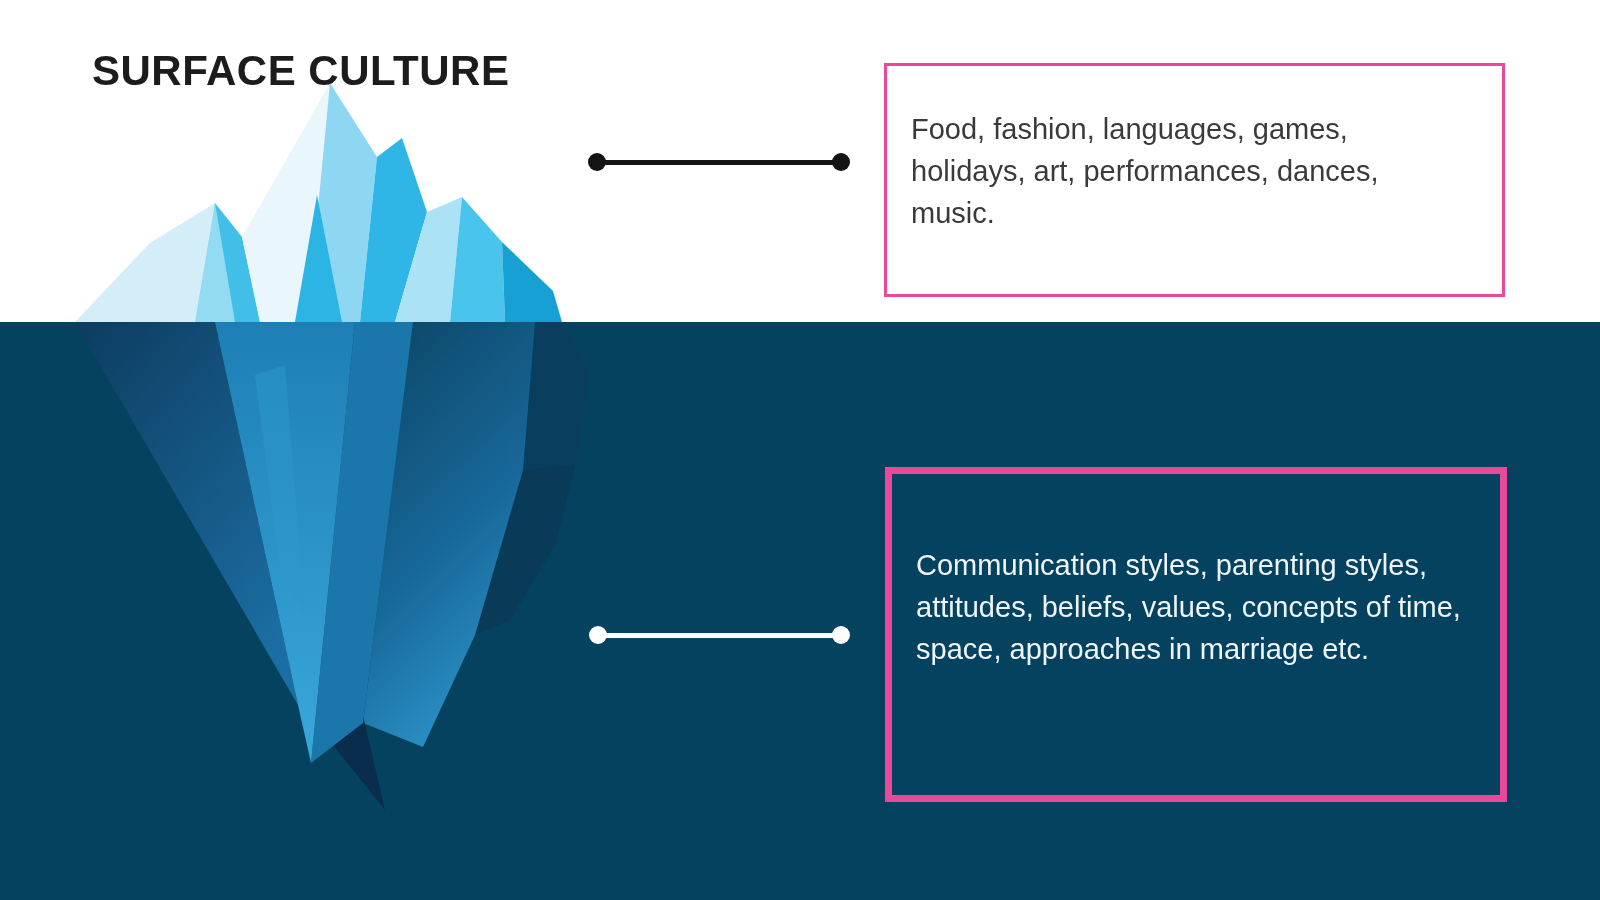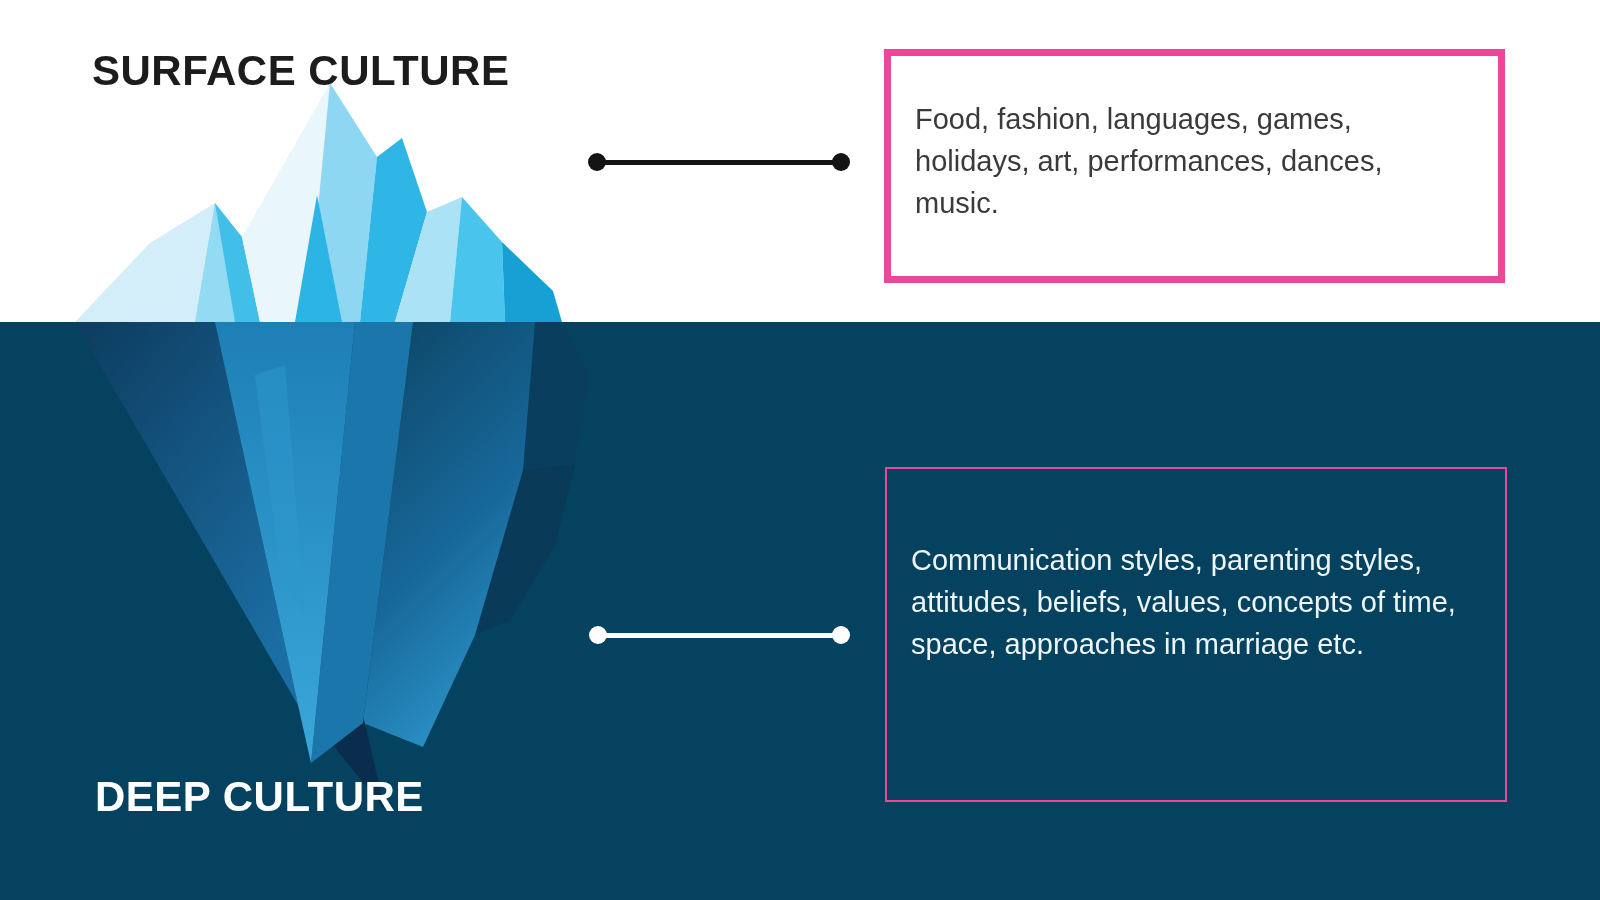--- a/index.html
+++ b/index.html
@@ -45,28 +45,28 @@
   .connector-surface { left: 588px; top: 153px; width: 262px; }
   .connector-surface .line { background: #141414; }
   .connector-surface .dot { background: #141414; }
   .connector-deep { left: 589px; top: 626px; width: 261px; }
   .connector-deep .line { background: #ffffff; }
   .connector-deep .dot { background: #ffffff; }
 
   .desc-box { position: absolute; box-sizing: border-box; }
   .desc-box p { margin: 0; font-size: 29px; line-height: 42px; }
   .box-surface {
-    left: 884px; top: 49px; width: 621px; height: 234px;
-    border: 7px solid #ec4899; background: #ffffff;
+    left: 884px; top: 63px; width: 621px; height: 234px;
+    border: 3px solid #ec4899; background: #ffffff;
     padding: 42px 30px 0 24px;
   }
   .box-surface p { color: #3a3a3a; width: 490px; }
   .box-deep {
     left: 885px; top: 467px; width: 622px; height: 335px;
-    border: 2px solid #ec4899; background: transparent;
+    border: 7px solid #ec4899; background: transparent;
     padding: 70px 24px 0 24px;
   }
   .box-deep p { color: #eef5f8; width: 566px; }
 </style>
 </head>
 <body>
 
 <div class="canvas">
 
   <div class="zone-surface"></div>
@@ -106,21 +106,20 @@
     <polygon points="468,395 520,390 500,470 455,545 420,560" fill="#093a58"></polygon>
     <polygon points="358,247 480,247 468,395 420,560 368,672 308,648" fill="url(#gradRight)"></polygon>
     <polygon points="230,560 280,520 330,735 270,660" fill="#0a2d4e"></polygon>
     <polygon points="20,247 160,247 243,630" fill="url(#gradLeftDeep)"></polygon>
     <polygon points="300,247 358,247 308,648 256,688" fill="#1b76ab"></polygon>
     <polygon points="160,247 300,247 256,688 243,630" fill="url(#gradCentral)"></polygon>
     <polygon points="200,300 230,290 250,540 225,500" fill="#2e97cc" opacity="0.55"></polygon>
   </svg>
 
   <div class="title title-surface">SURFACE CULTURE</div>
-  <div class="title title-deep">DEEP CULTURE</div>
 
   <div class="connector connector-surface">
     <div class="dot dot-left"></div>
     <div class="line"></div>
     <div class="dot dot-right"></div>
   </div>
   <div class="connector connector-deep">
     <div class="dot dot-left"></div>
     <div class="line"></div>
     <div class="dot dot-right"></div>

